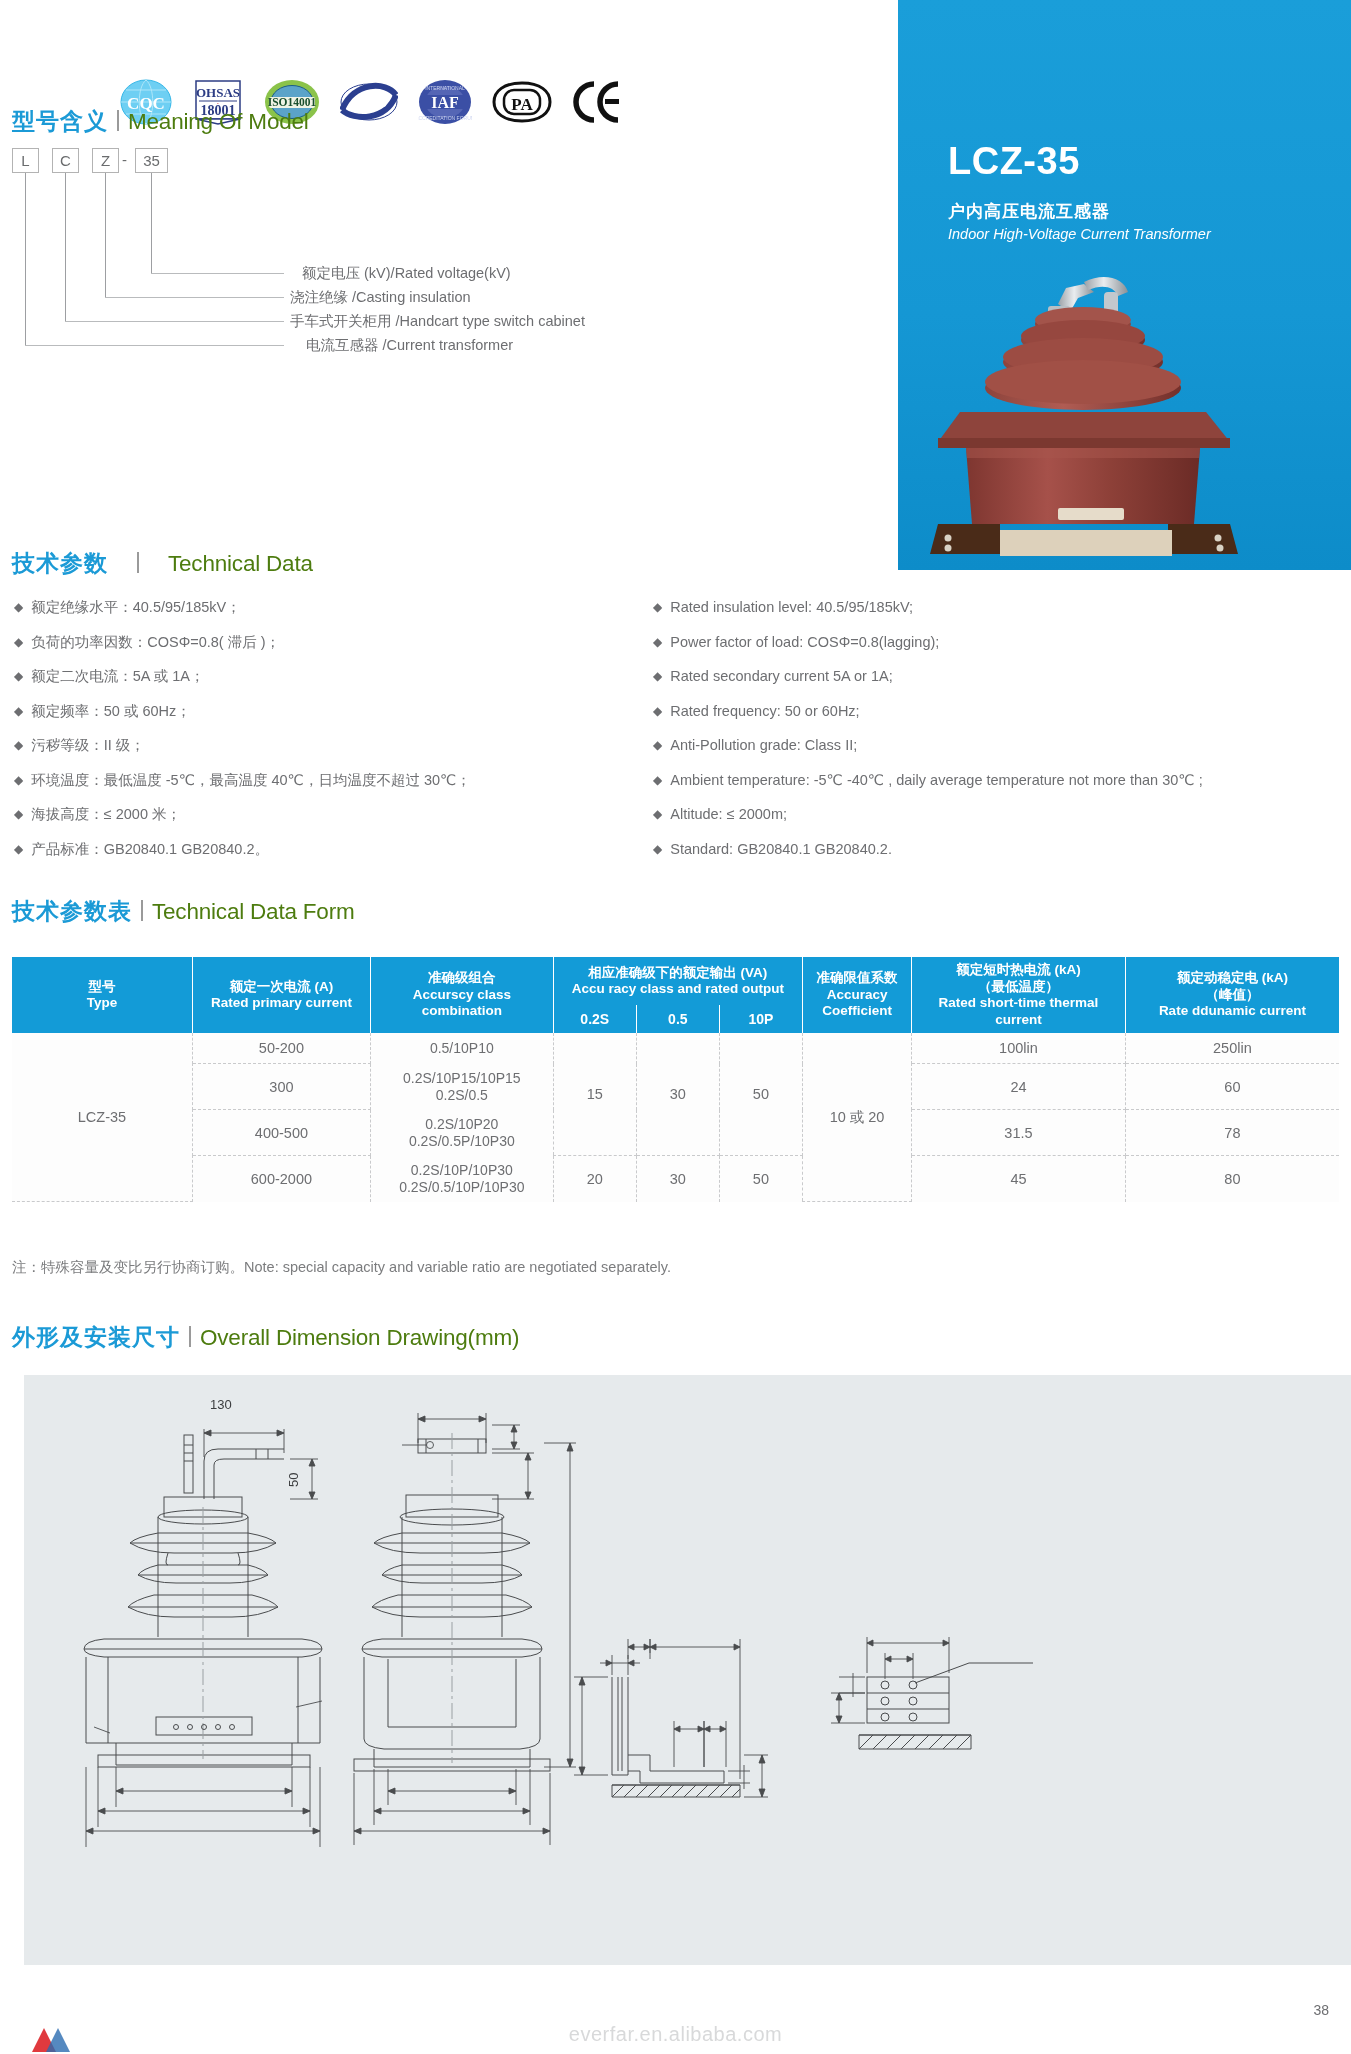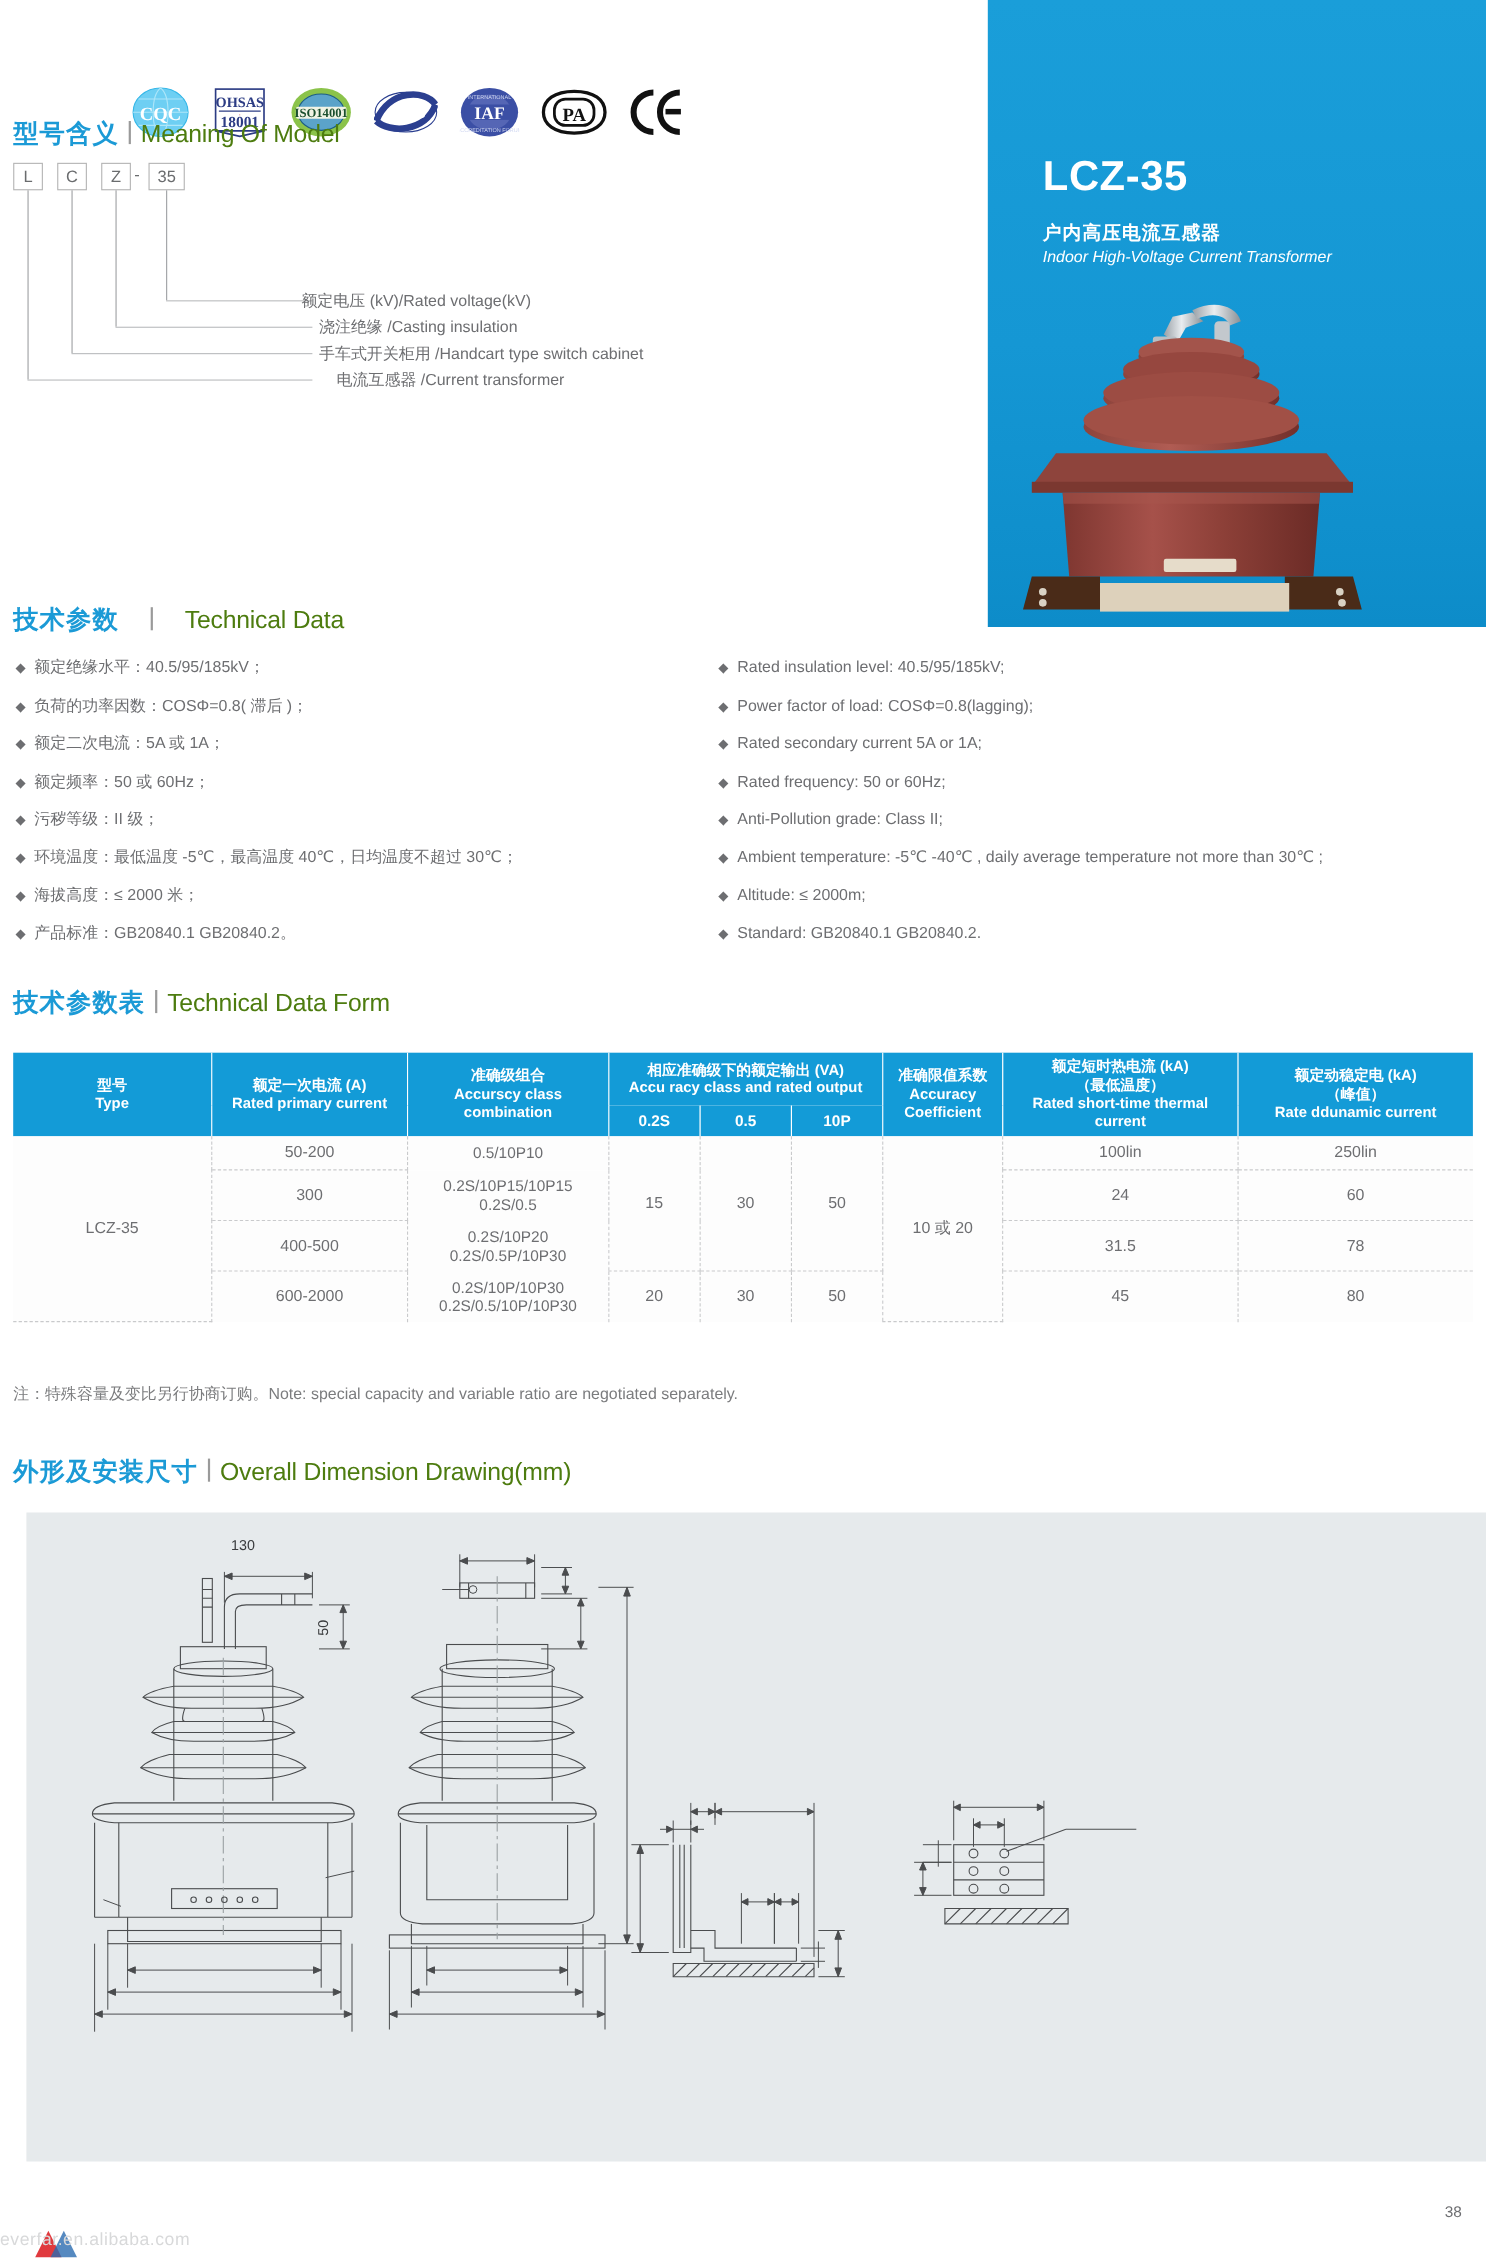--- a/index.html
+++ b/index.html
@@ -70,22 +70,22 @@
   .tbl td.acc { line-height:17px; font-size:14px; }
   .note { position:absolute; left:12px; top:1258px; font-size:14.5px; color:#7b7c7e; }
 
   
   .draw-panel { position:absolute; left:24px; top:1375px; width:1327px; height:590px; background:#e6eaec; }
   .dlabel { position:absolute; font-size:13px; color:#3b3d3f; font-family:"Liberation Sans",sans-serif; white-space:nowrap; }
   .dlabel.v { transform:rotate(-90deg); transform-origin:left top; }
 
   
   .pageno { position:absolute; right:22px; bottom:36px; font-size:14px; color:#6d6e71; }
-  .wmark { position:absolute; left:0; right:0; bottom:8px; text-align:left;
-           font-size:16px; color:#d8d9da; letter-spacing:.5px; }
+  .wmark { position:absolute; left:0; right:0; bottom:8px; text-align:center;
+           font-size:20px; color:#d8d9da; letter-spacing:.5px; }
   .logo-corner { position:absolute; left:28px; bottom:0px; width:46px; height:30px; }
 </style>
 </head>
 <body>
 
 <div class="hero">
   <div class="hero-title">LCZ-35</div>
   <div class="hero-sub-cn">户内高压电流互感器</div>
   <div class="hero-sub-en">Indoor High-Voltage Current Transformer</div>
   <svg class="hero-photo" viewBox="0 0 433 305">
@@ -218,21 +218,21 @@
   <div class="vline" style="left:13px;  top:25px; height:172px;"></div>
   <div class="vline" style="left:53px;  top:25px; height:148px;"></div>
   <div class="vline" style="left:93px;  top:25px; height:124px;"></div>
   <div class="vline" style="left:139px; top:25px; height:100px;"></div>
 
   <div class="hline" style="left:139px; top:125px; width:133px;"></div>
   <div class="hline" style="left:93px;  top:149px; width:179px;"></div>
   <div class="hline" style="left:53px;  top:173px; width:219px;"></div>
   <div class="hline" style="left:13px;  top:197px; width:259px;"></div>
 
-  <div class="leg" style="left:262px; top:116px;">额定电压 (kV)/Rated voltage(kV)</div>
+  <div class="leg" style="left:290px; top:116px;">额定电压 (kV)/Rated voltage(kV)</div>
   <div class="leg" style="left:278px; top:140px;">浇注绝缘 /Casting insulation</div>
   <div class="leg" style="left:278px; top:164px;">手车式开关柜用 /Handcart type switch cabinet</div>
   <div class="leg" style="left:278px; top:188px;margin-left:16px;">电流互感器 /Current transformer</div>
 </div>
 
 <div class="sec-head" style="left:12px; top:548px;gap:20px;">
   <span class="sec-cn">技术参数</span>
   <span class="sec-bar"></span>
   <span class="sec-en">Technical Data</span>
 </div>

